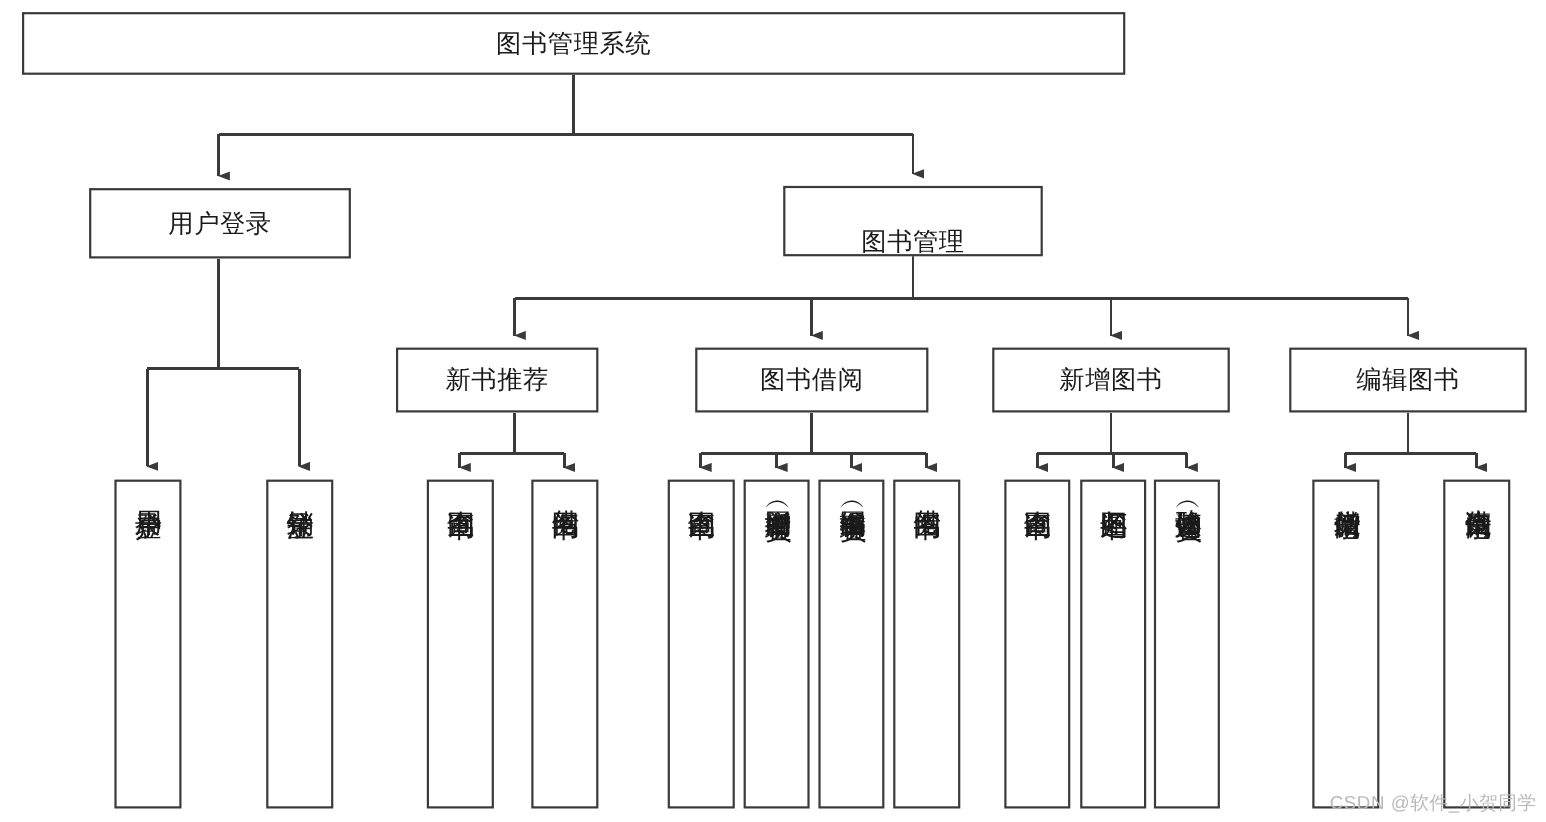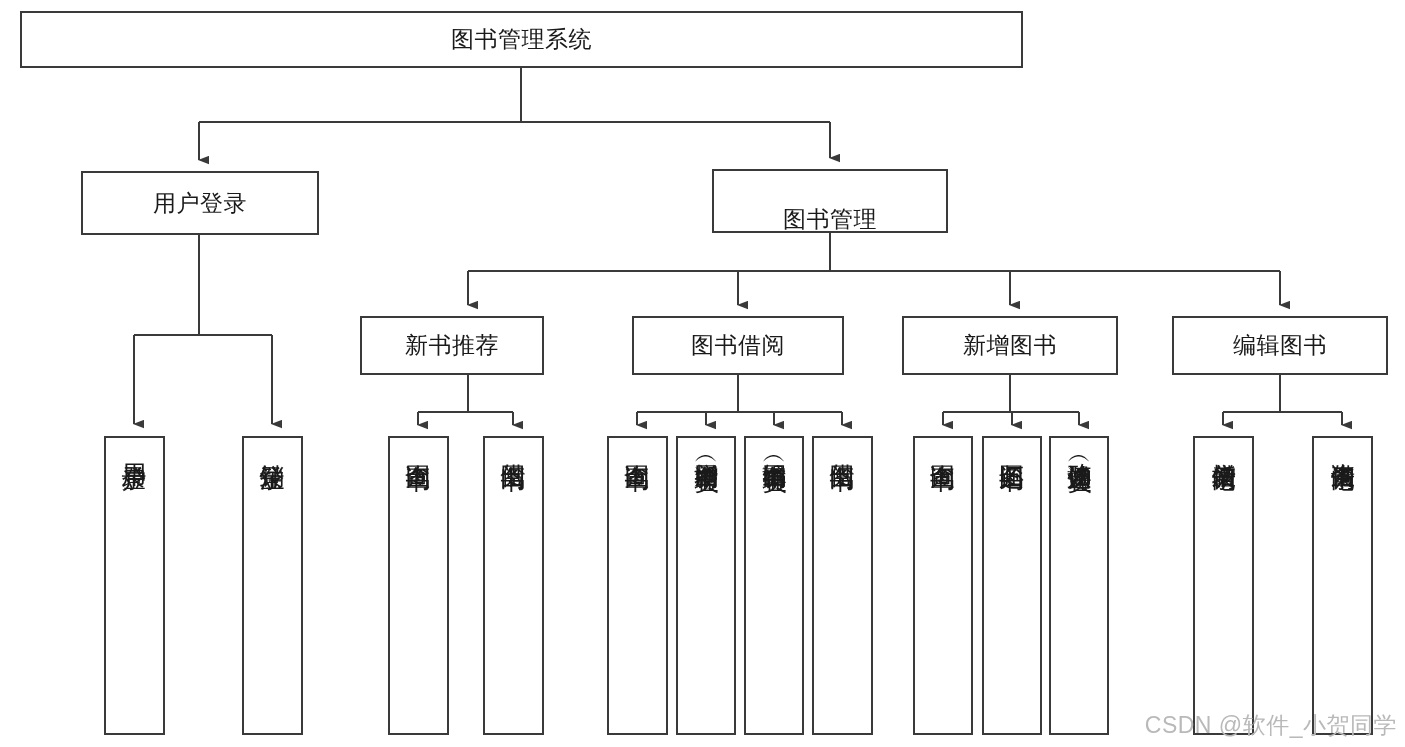--- a/index.html
+++ b/index.html
@@ -58,21 +58,21 @@
     left: 0;
     top: 0;
     width: 1405px;
     height: 747px;
     pointer-events: none;
   }
   .watermark {
     position: absolute;
     right: 8px;
     bottom: 6px;
-    font-size: 23px;
+    font-size: 17px;
     color: #b9b9b9;
     letter-spacing: 0.5px;
     white-space: nowrap;
   }
 </style>
 </head>
 <body>
 
 <div id="diagram-root">
 

